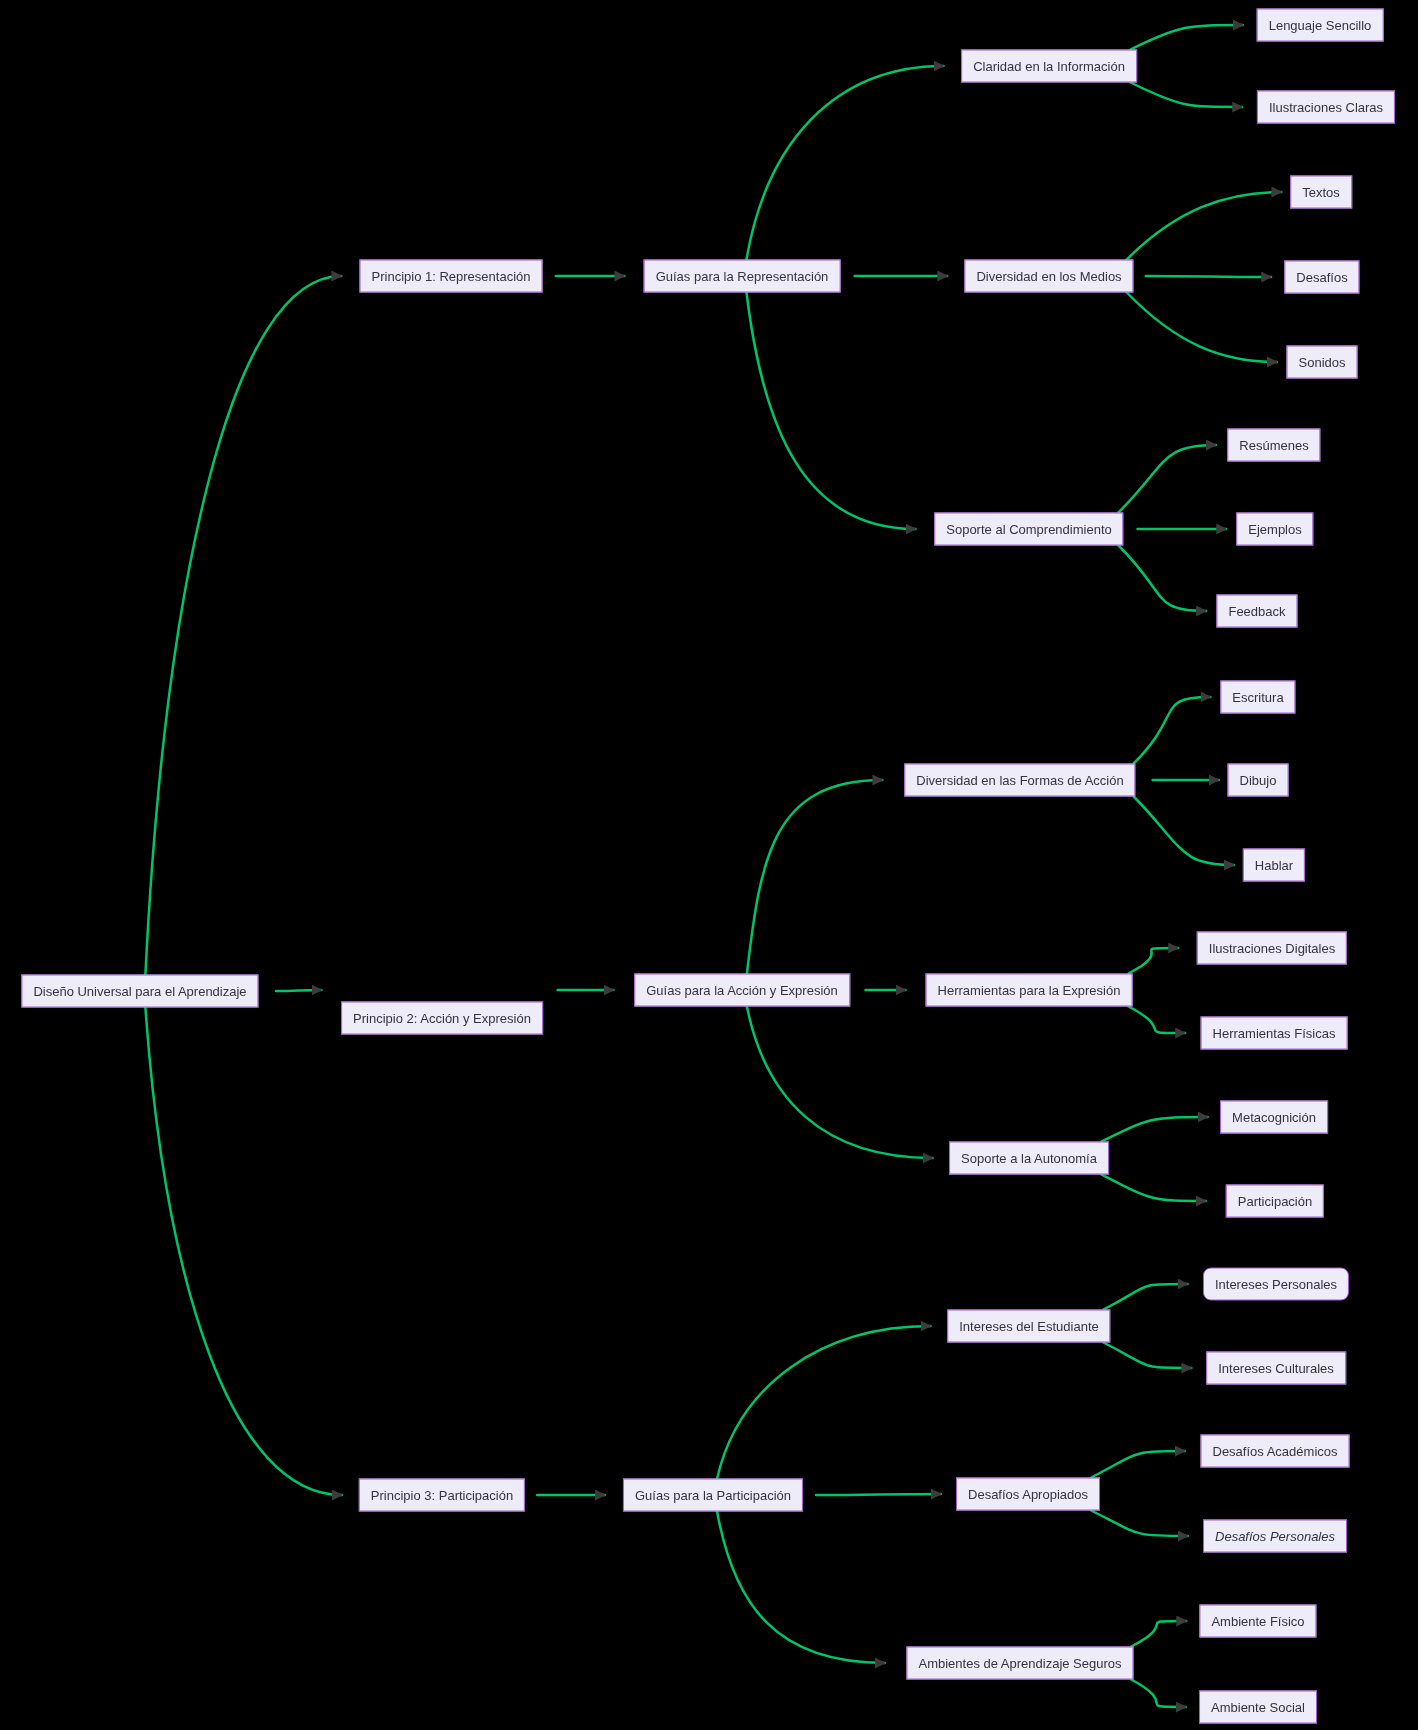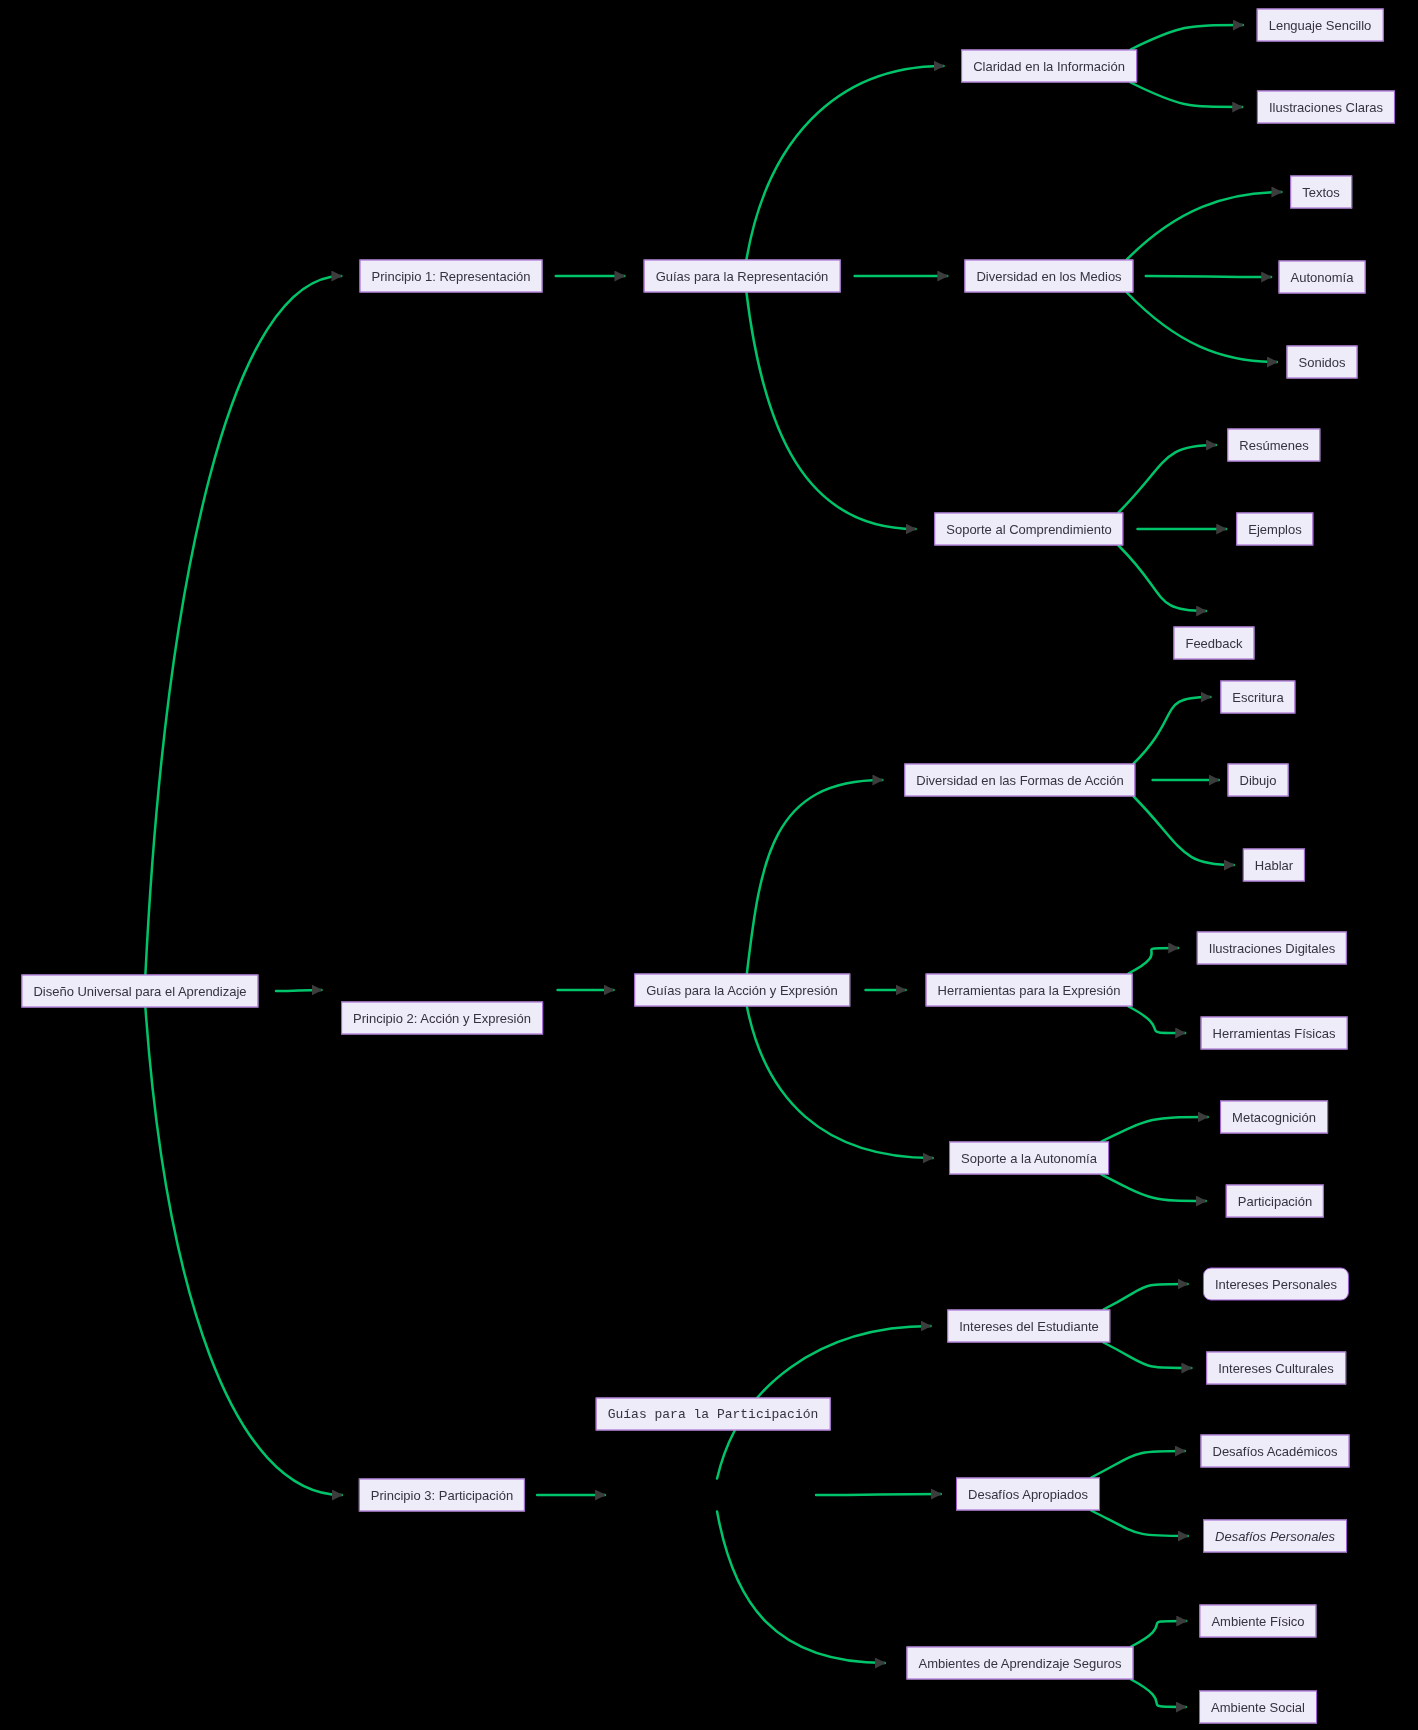--- a/index.html
+++ b/index.html
@@ -60,38 +60,38 @@
         <path d="M1131.1640625,1646.5 C1181.1640625,1621.3 1131.2265625,1621 1186.2265625,1621" fill="none" stroke="#00C46A" stroke-width="2.5" stroke-linecap="round" marker-end="url(#arrow)"></path>
         <path d="M1131.1640625,1679.5 C1181.1640625,1705.9 1130.796875,1707 1185.796875,1707" fill="none" stroke="#00C46A" stroke-width="2.5" stroke-linecap="round" marker-end="url(#arrow)"></path>
       </g>
   </svg>
 <div class="node" style="left: 140px; top: 991px;">Diseño Universal para el Aprendizaje</div>
     <div class="node" style="left: 451px; top: 276px;">Principio 1: Representación</div>
     <div class="node" style="left: 442px; top: 990px; margin-top: 28px;">Principio 2: Acción y Expresión</div>
     <div class="node" style="left: 442px; top: 1495px;">Principio 3: Participación</div>
     <div class="node" style="left: 742px; top: 276px;">Guías para la Representación</div>
     <div class="node" style="left: 742px; top: 990px;">Guías para la Acción y Expresión</div>
-    <div class="node" style="left: 713px; top: 1414px; font-family: Liberation Mono, monospace;">Guías para la Participación</div>
+    <div class="node" style="left: 713px; top: 1495px;">Guías para la Participación</div>
     <div class="node" style="left: 1049px; top: 66px;">Claridad en la Información</div>
     <div class="node" style="left: 1049px; top: 276px;">Diversidad en los Medios</div>
     <div class="node" style="left: 1029px; top: 529px;">Soporte al Comprendimiento</div>
     <div class="node" style="left: 1020px; top: 780px;">Diversidad en las Formas de Acción</div>
     <div class="node" style="left: 1029px; top: 990px;">Herramientas para la Expresión</div>
     <div class="node" style="left: 1029px; top: 1158px;">Soporte a la Autonomía</div>
     <div class="node" style="left: 1029px; top: 1326px;">Intereses del Estudiante</div>
     <div class="node" style="left: 1028px; top: 1494px;">Desafíos Apropiados</div>
     <div class="node" style="left: 1020px; top: 1663px;">Ambientes de Aprendizaje Seguros</div>
     <div class="node" style="left: 1320px; top: 25px;">Lenguaje Sencillo</div>
     <div class="node" style="left: 1326px; top: 107px;">Ilustraciones Claras</div>
     <div class="node" style="left: 1321px; top: 192px;">Textos</div>
-    <div class="node" style="left: 1322px; top: 277px;">Autonomía</div>
+    <div class="node" style="left: 1322px; top: 277px;">Desafíos</div>
     <div class="node" style="left: 1322px; top: 362px;">Sonidos</div>
     <div class="node" style="left: 1274px; top: 445px;">Resúmenes</div>
     <div class="node" style="left: 1275px; top: 529px;">Ejemplos</div>
-    <div class="node" style="left: 1214px; top: 611px; margin-top: 32px;">Feedback</div>
+    <div class="node" style="left: 1257px; top: 611px;">Feedback</div>
     <div class="node" style="left: 1258px; top: 697px;">Escritura</div>
     <div class="node" style="left: 1258px; top: 780px;">Dibujo</div>
     <div class="node" style="left: 1274px; top: 865px;">Hablar</div>
     <div class="node" style="left: 1272px; top: 948px;">Ilustraciones Digitales</div>
     <div class="node" style="left: 1274px; top: 1033px;">Herramientas Físicas</div>
     <div class="node" style="left: 1274px; top: 1117px;">Metacognición</div>
     <div class="node" style="left: 1275px; top: 1201px;">Participación</div>
     <div class="node" style="left: 1276px; top: 1284px; border-radius: 8px;">Intereses Personales</div>
     <div class="node" style="left: 1276px; top: 1368px;">Intereses Culturales</div>
     <div class="node" style="left: 1275px; top: 1451px;">Desafíos Académicos</div>

